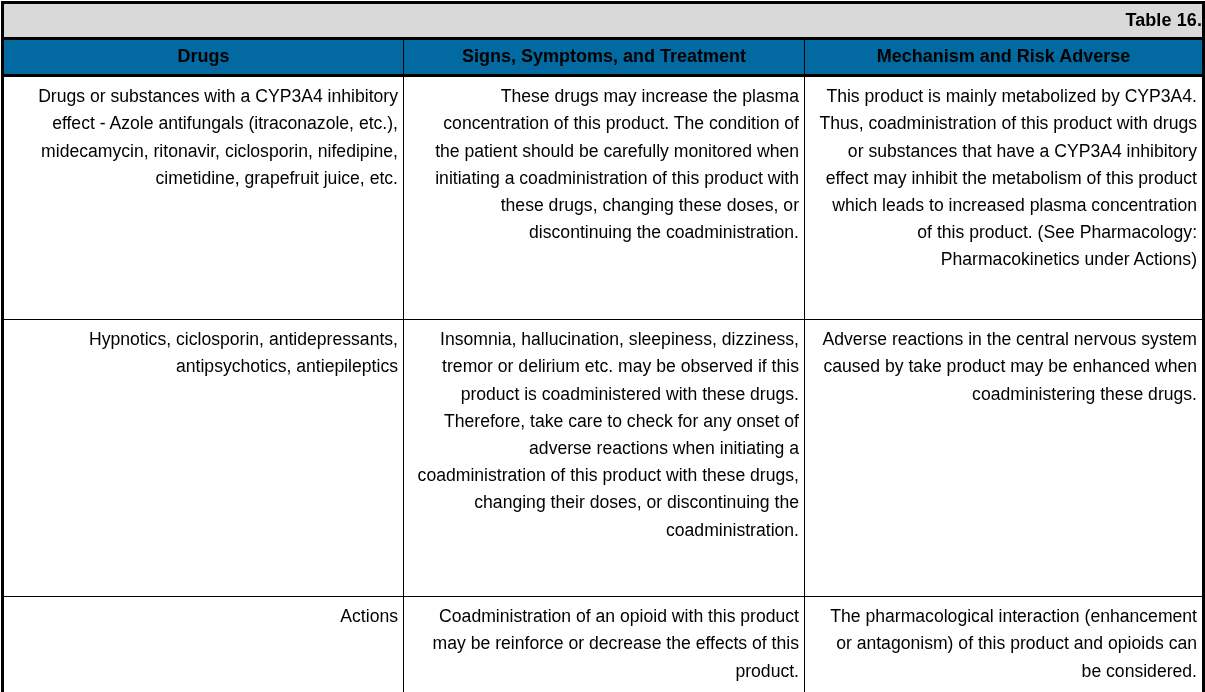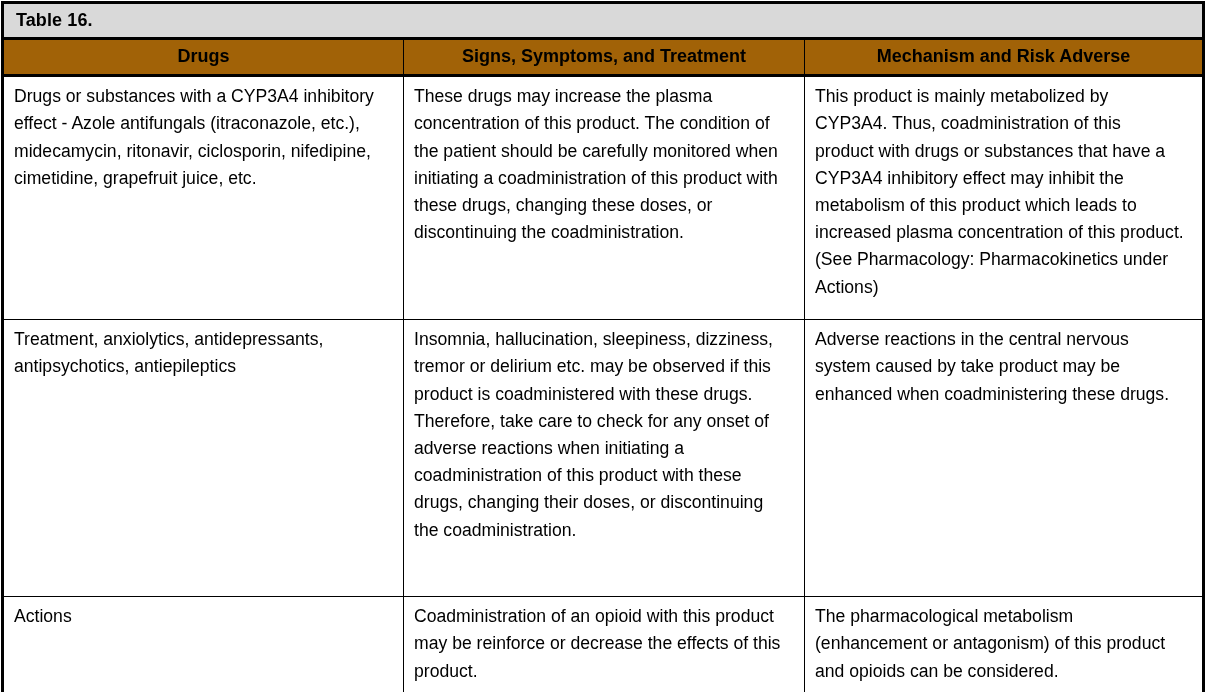--- a/index.html
+++ b/index.html
@@ -32,53 +32,53 @@
   }
 
   table.interaction-table col.c1 { width: 401px; }
   table.interaction-table col.c2 { width: 401px; }
   table.interaction-table col.c3 { width: 399px; }
 
   
   tr.title-row td.title-cell {
     background: #d9d9d9;
     border-bottom: 3px solid #000000;
-    padding: 4px 12px 5px 12px;
+    padding: 4px 0 5px 12px;
     font-size: 18px;
     font-weight: bold;
     line-height: 1.35;
     letter-spacing: 0.1px;
-    text-align: left;
+    text-align: right;
     vertical-align: middle;
     height: 23px;
   }
 
   
   tr.header-row th {
     border-bottom: 3px solid #000000;
     border-right: 1.5px solid #000000;
     padding: 3px 6px 5px 6px;
     font-size: 18px;
     font-weight: bold;
     text-align: center;
     vertical-align: middle;
     line-height: 1.3;
     height: 26px;
-    background: #a16207;
+    background: #0369a1;
   }
   tr.header-row th:last-child { border-right: none; }
 
   
   tr.data-row td {
     border-top: 1.5px solid #000000;
     border-right: 1.5px solid #000000;
-    padding: 6px 18px 8px 10px;
+    padding: 6px 5px 8px 10px;
     font-size: 17.6px;
     line-height: 1.545;
-    text-align: left;
+    text-align: right;
     vertical-align: top;
     background: #ffffff;
   }
   tr.data-row td:last-child { border-right: none; }
   tr.data-row:first-of-type td { border-top: none; }
 
   tr.row-1 td { height: 228px; }
   tr.row-2 td { height: 262px; }
   tr.row-3 td { height: 103px; }
 
@@ -117,36 +117,36 @@
         <td>
           <span class="cell-text">These drugs may increase the plasma concentration of this product. The condition of the patient should be carefully monitored when initiating a coadministration of this product with these drugs, changing these doses, or discontinuing the coadministration.</span>
         </td>
         <td>
           <span class="cell-text">This product is mainly metabolized by CYP3A4. Thus, coadministration of this product with drugs or substances that have a CYP3A4 inhibitory effect may inhibit the metabolism of this product which leads to increased plasma concentration of this product. (See Pharmacology: Pharmacokinetics under Actions)</span>
         </td>
       </tr>
 
       <tr class="data-row row-2">
         <td>
-          <span class="cell-text">Treatment, anxiolytics, antidepressants, antipsychotics, antiepileptics</span>
+          <span class="cell-text">Hypnotics, ciclosporin, antidepressants, antipsychotics, antiepileptics</span>
         </td>
         <td>
           <span class="cell-text">Insomnia, hallucination, sleepiness, dizziness, tremor or delirium etc. may be observed if this product is coadministered with these drugs. Therefore, take care to check for any onset of adverse reactions when initiating a coadministration of this product with these drugs, changing their doses, or discontinuing the coadministration.</span>
         </td>
         <td>
           <span class="cell-text">Adverse reactions in the central nervous system caused by take product may be enhanced when coadministering these drugs.</span>
         </td>
       </tr>
 
       <tr class="data-row row-3">
         <td>
           <span class="cell-text">Actions</span>
         </td>
         <td>
           <span class="cell-text">Coadministration of an opioid with this product may be reinforce or decrease the effects of this product.</span>
         </td>
         <td>
-          <span class="cell-text">The pharmacological metabolism (enhancement or antagonism) of this product and opioids can be considered.</span>
+          <span class="cell-text">The pharmacological interaction (enhancement or antagonism) of this product and opioids can be considered.</span>
         </td>
       </tr>
     </tbody>
   </table>
 </div>
 
 </body></html>

